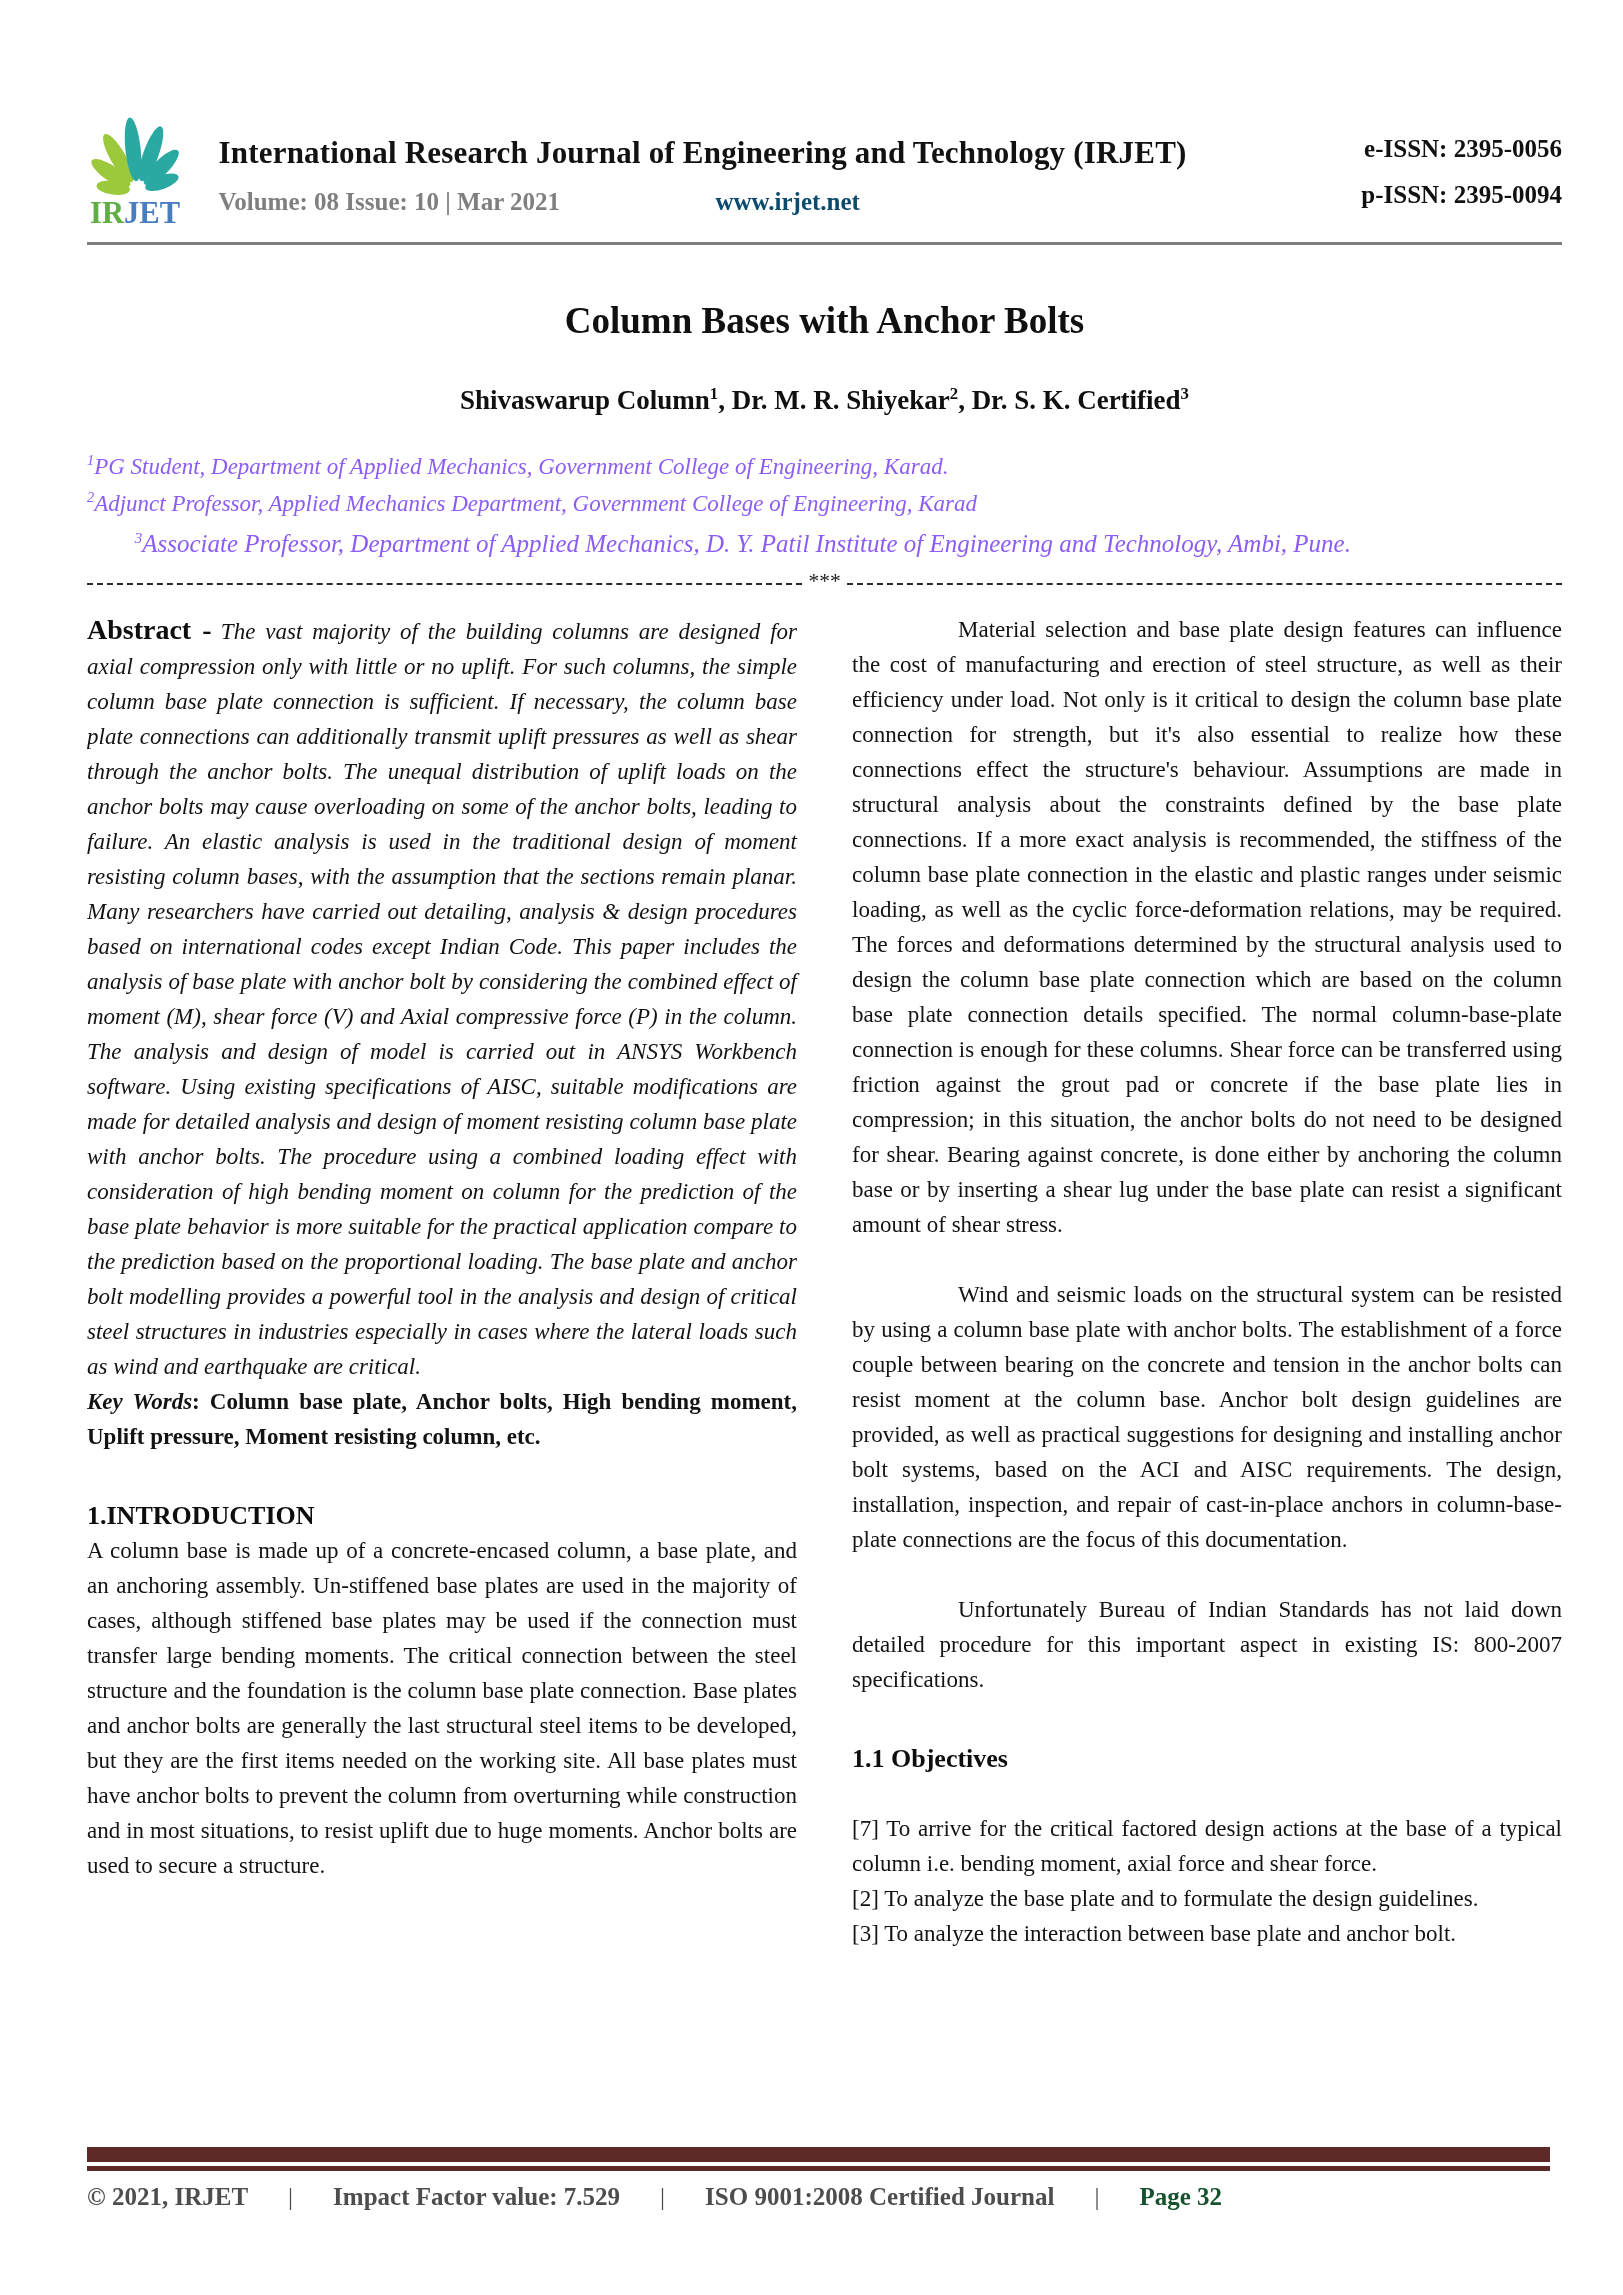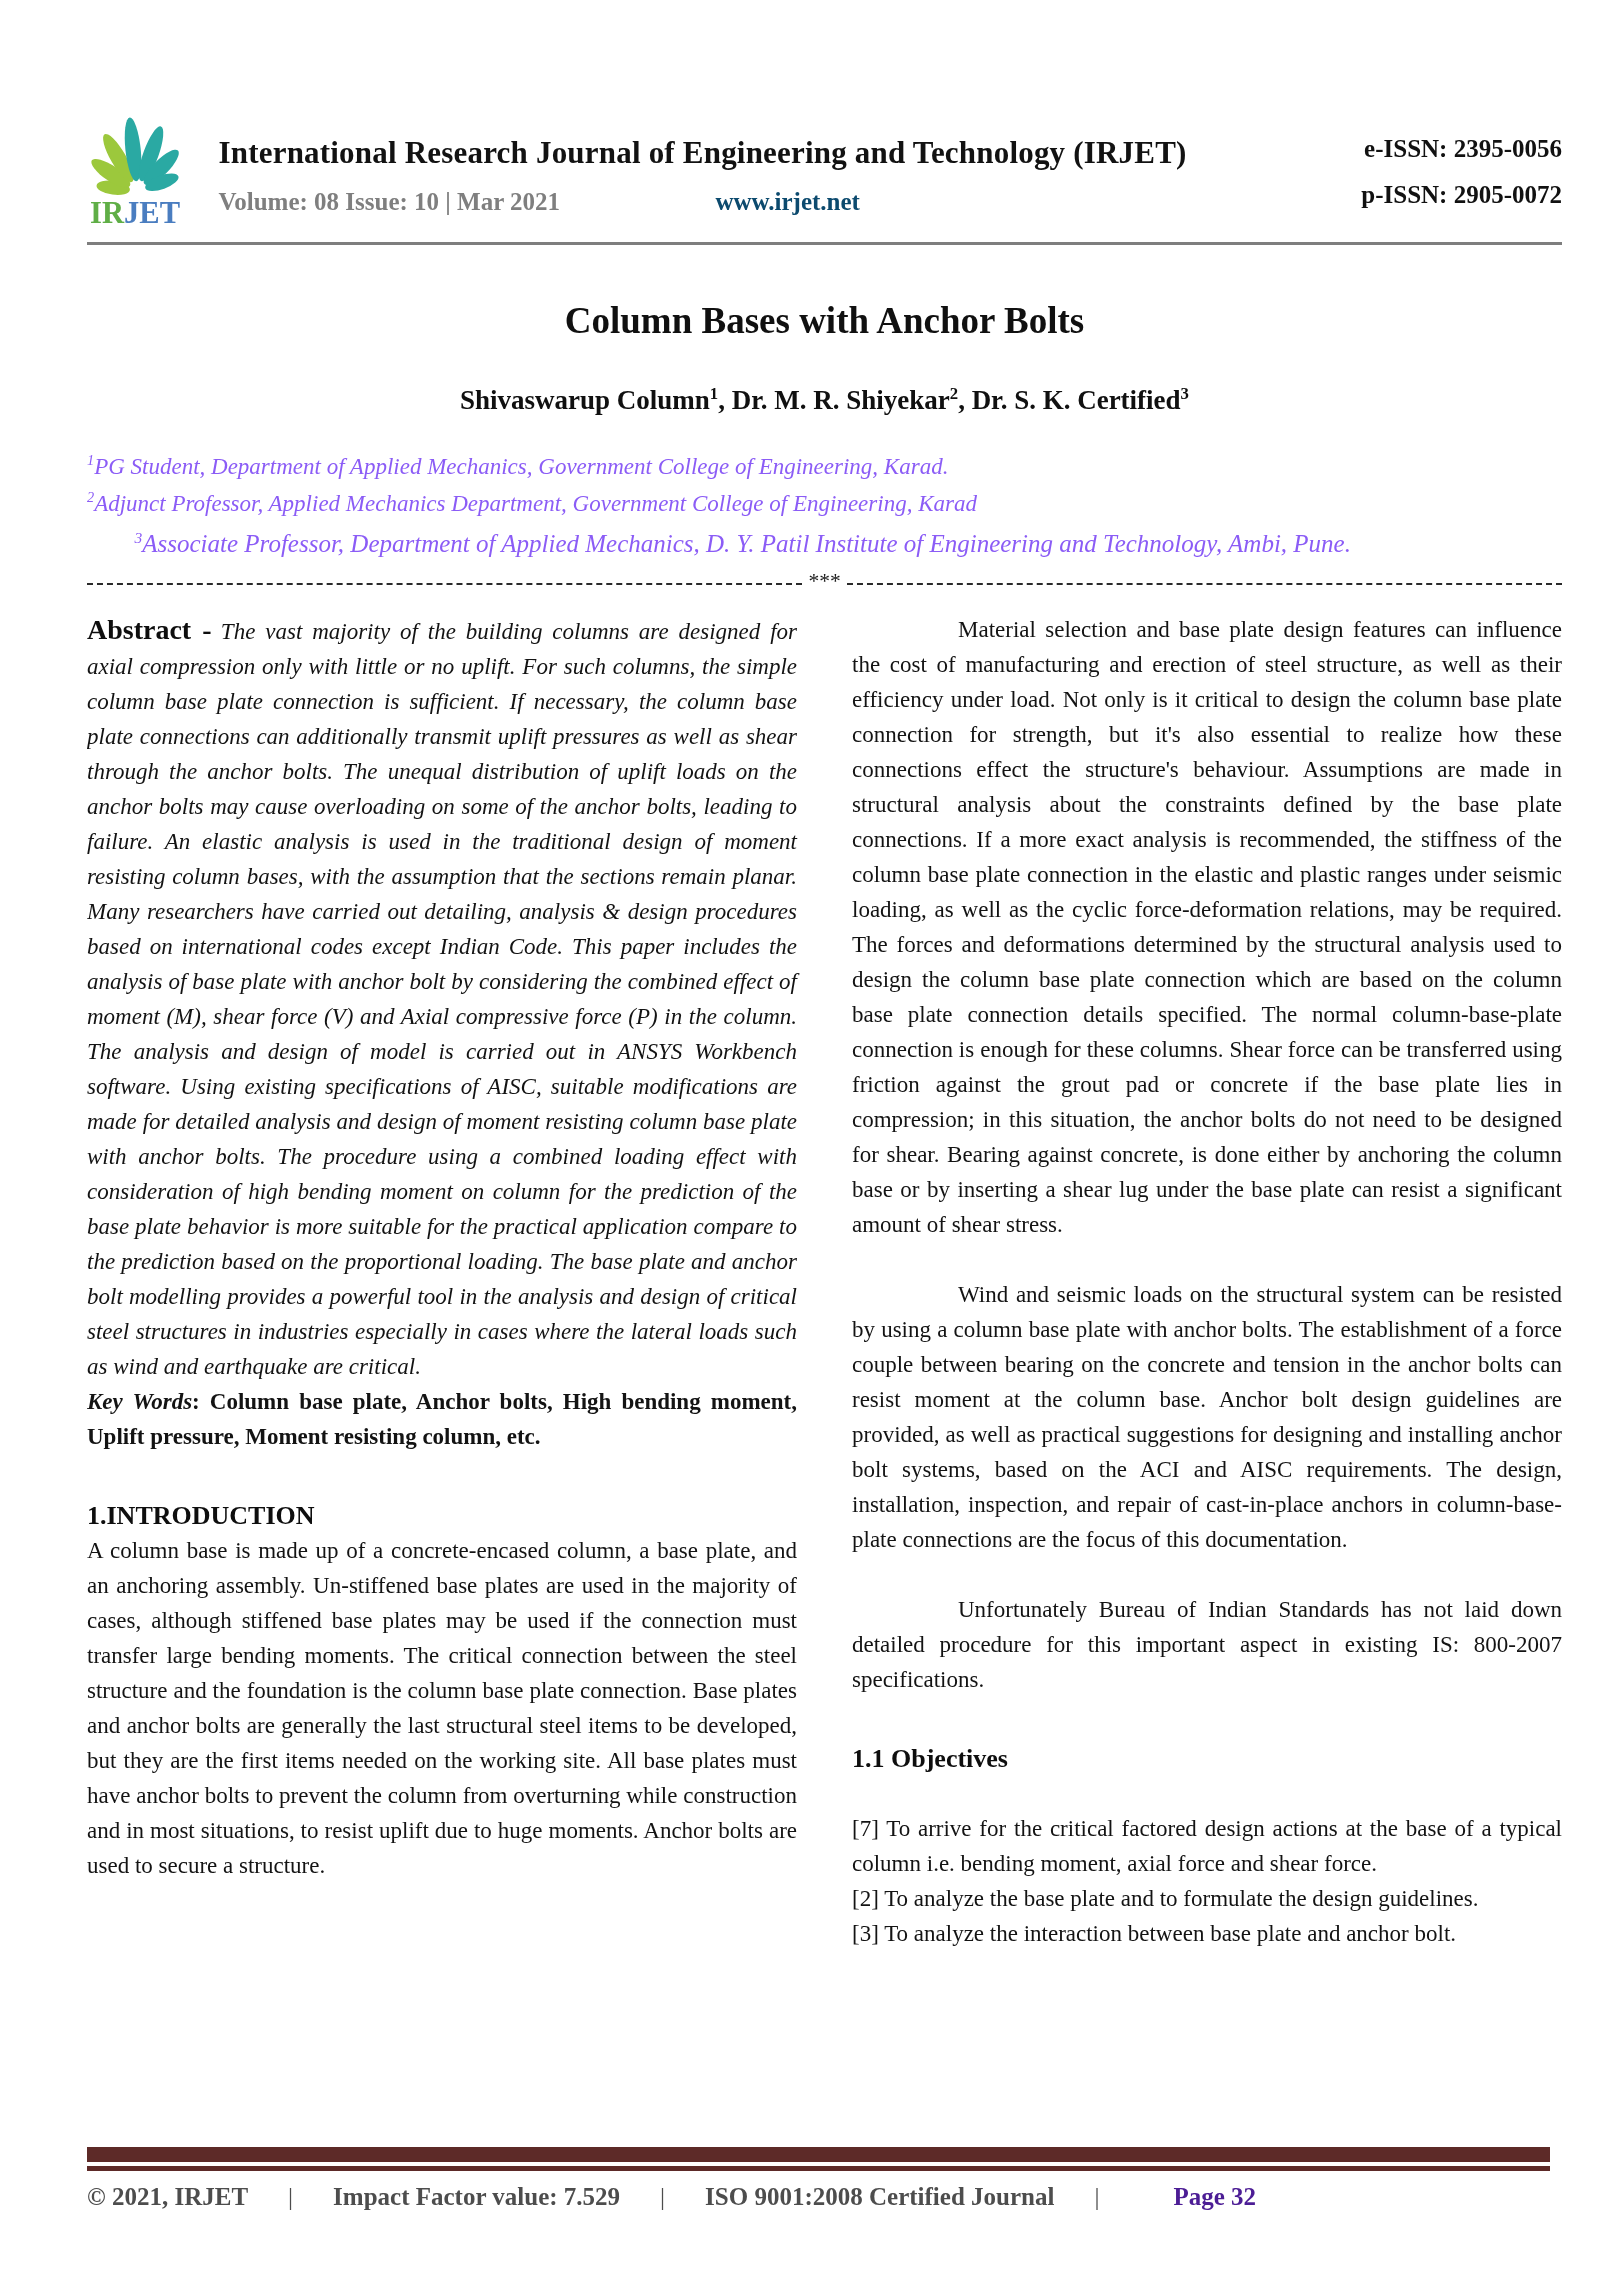--- a/index.html
+++ b/index.html
@@ -49,21 +49,21 @@
   .indent-first { text-indent:106px; }
   .para-gap { margin-top:35px !important; }
   .objectives { margin-top:35px; }
 
   
   .footer { position:absolute; left:87px; right:73px; top:2147px; }
   .bar-thick { height:15.3px; background:#5d2a28; }
   .bar-thin { margin-top:3.8px; height:4.6px; background:#5d2a28; }
   .footer-row { margin-top:12.3px; display:flex; align-items:baseline; font-size:25px; font-weight:bold; color:#4d4d4d; }
   .footer-row .fpipe { color:#4d4d4d; margin:0 40px; font-weight:normal; }
-  .fpage { color:#4c1d95;margin-left:34px; }
+  .fpage { color:#14532d; }
 </style>
 </head>
 <body>
 
 <div class="content">
 
   <div class="header">
     <div class="logo-box">
       <svg width="107" height="115" viewBox="0 0 140 150">
         <g transform="translate(66,102)">
@@ -82,21 +82,21 @@
     </div>
     <div class="hdr-mid">
       <div class="journal-name">International Research Journal of Engineering and Technology (IRJET)</div>
       <div class="hdr-row2">
         <span class="vol">Volume: 08 Issue: 10 | Mar 2021</span>
         <span class="site">www.irjet.net</span>
       </div>
     </div>
     <div class="hdr-right">
       <div class="issn">e-ISSN: 2395-0056</div>
-      <div class="issn">p-ISSN: 2905-0072</div>
+      <div class="issn">p-ISSN: 2395-0094</div>
     </div>
   </div>
   <div class="hdr-rule"></div>
 
   <div class="paper-title">Column Bases with Anchor Bolts</div>
 
   <div class="authors">
     <span>Shivaswarup Column</span><sup>1</sup><span>, Dr. M. R. Shiyekar</span><sup>2</sup><span>, Dr. S. K. Certified</span><sup>3</sup>
   </div>
 

